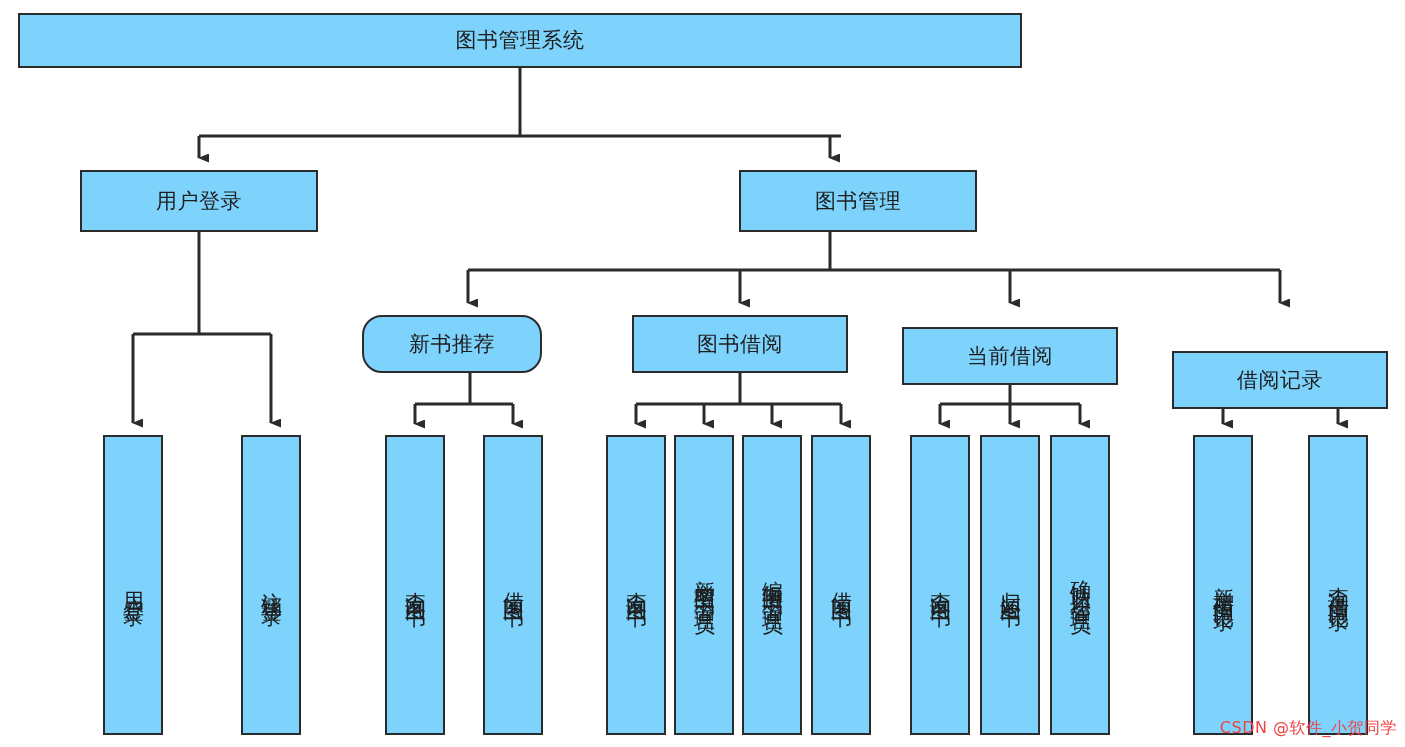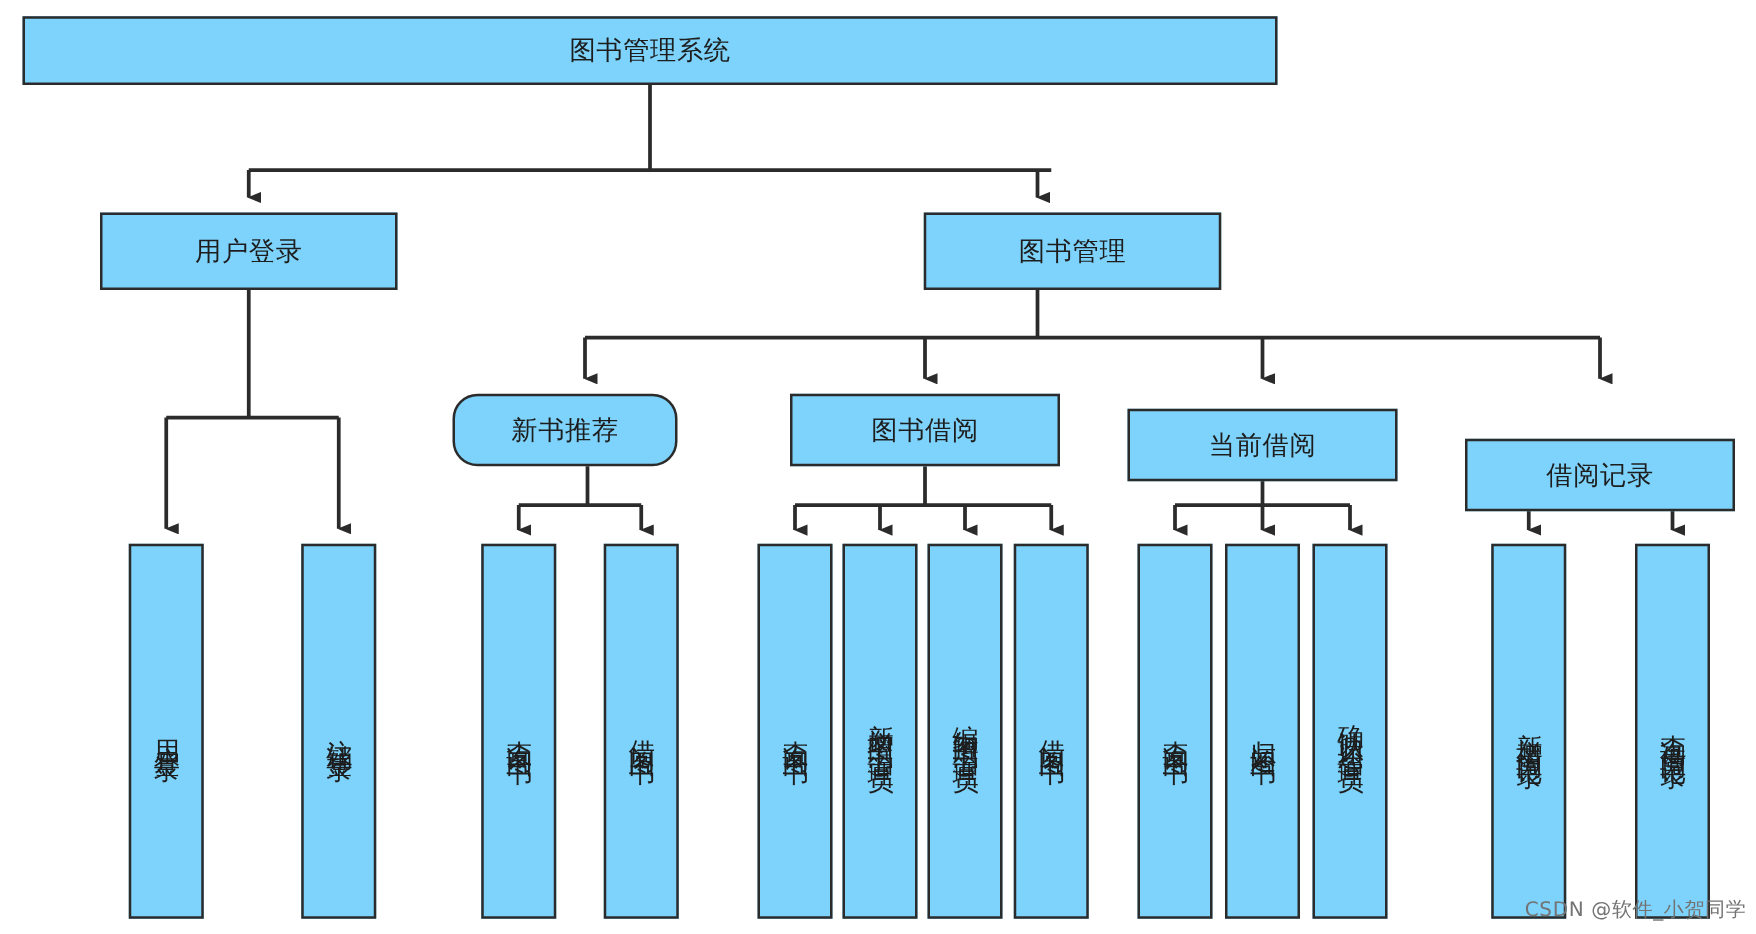--- a/index.html
+++ b/index.html
@@ -55,21 +55,21 @@
     text-align: center;
   }
   .leaf-box .node-label-v {
     letter-spacing: 5px;
   }
   #watermark {
     position: absolute;
     right: 8px;
     bottom: 8px;
     font-size: 16px;
-    color: #737373;
+    color: #ef4444;
     white-space: nowrap;
     letter-spacing: 0.5px;
     pointer-events: none;
   }
 </style>
 </head>
 <body>
 
 <div id="diagram-root">
 

